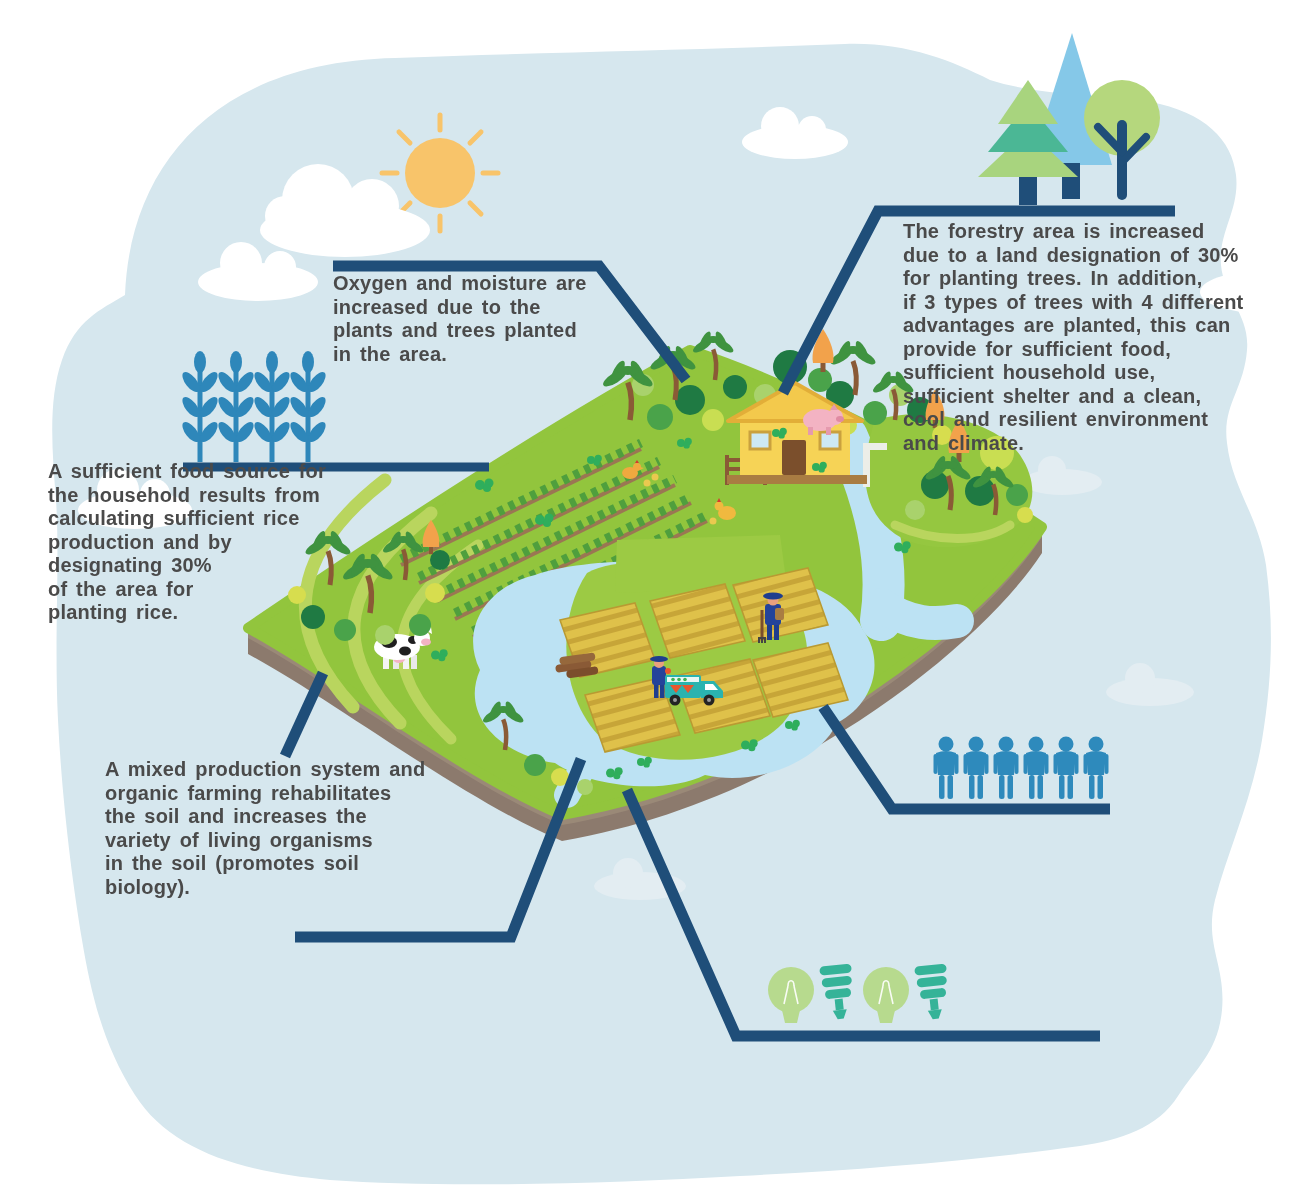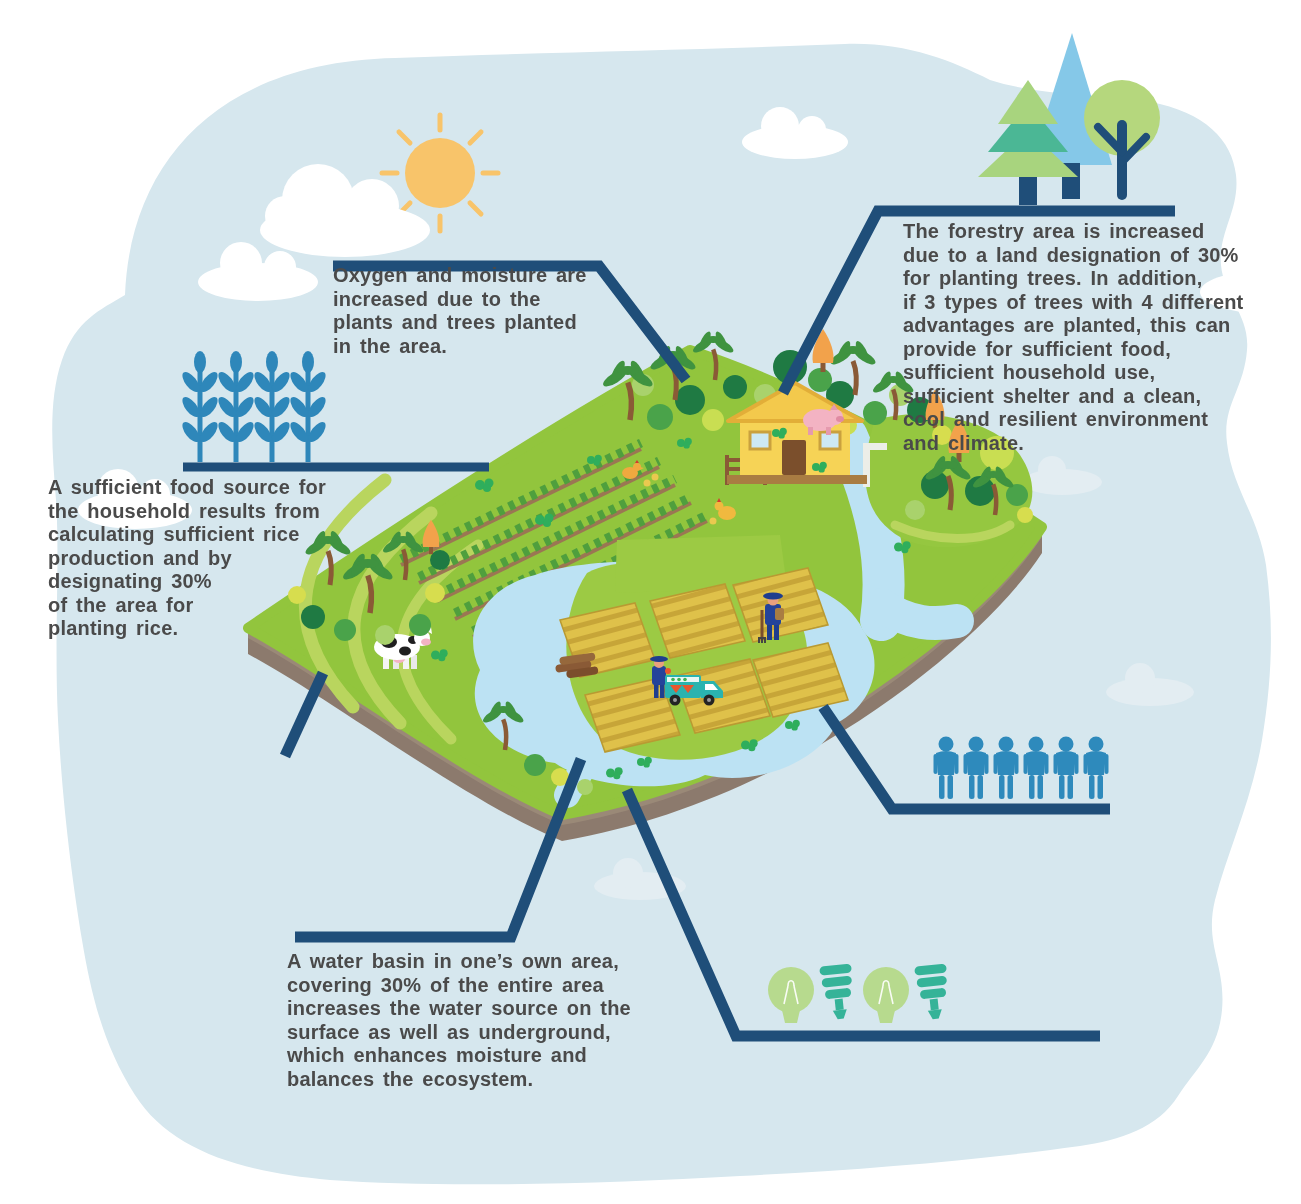--- a/index.html
+++ b/index.html
@@ -435,47 +435,47 @@
     </g>
 
     <g>
       <use href="#bulb" transform="translate(791,990)"></use>
       <use href="#cfl" transform="translate(838,993)"></use>
       <use href="#bulb" transform="translate(886,990)"></use>
       <use href="#cfl" transform="translate(933,993)"></use>
     </g>
   </svg>
 
-  <div class="note" style="left:333px;top:264px;width:300px">Oxygen and moisture are
+  <div class="note" style="left:333px;top:272px;width:300px">Oxygen and moisture are
 increased due to the
 plants and trees planted
 in the area.</div>
 
   <div class="note" style="left:903px;top:220px;width:400px">The forestry area is increased
 due to a land designation of 30%
 for planting trees. In addition,
 if 3 types of trees with 4 different
 advantages are planted, this can
 provide for sufficient food,
 sufficient household use,
 sufficient shelter and a clean,
 cool and resilient environment
 and climate.</div>
 
-  <div class="note" style="left:48px;top:476px;width:330px">A sufficient food source for
+  <div class="note" style="left:48px;top:460px;width:330px">A sufficient food source for
 the household results from
 calculating sufficient rice
 production and by
 designating 30%
 of the area for
 planting rice.</div>
 
-
-
-  <div class="note" style="left:287px;top:950px;width:410px">A water basin in one’s own area,
-covering 30% of the entire area
-increases the water source on the
-surface as well as underground,
-which enhances moisture and
-balances the ecosystem.</div>
+  <div class="note" style="left:105px;top:758px;width:370px">A mixed production system and
+organic farming rehabilitates
+the soil and increases the
+variety of living organisms
+in the soil (promotes soil
+biology).</div>
+
+
 
 
 </div>
 
 </body></html>

